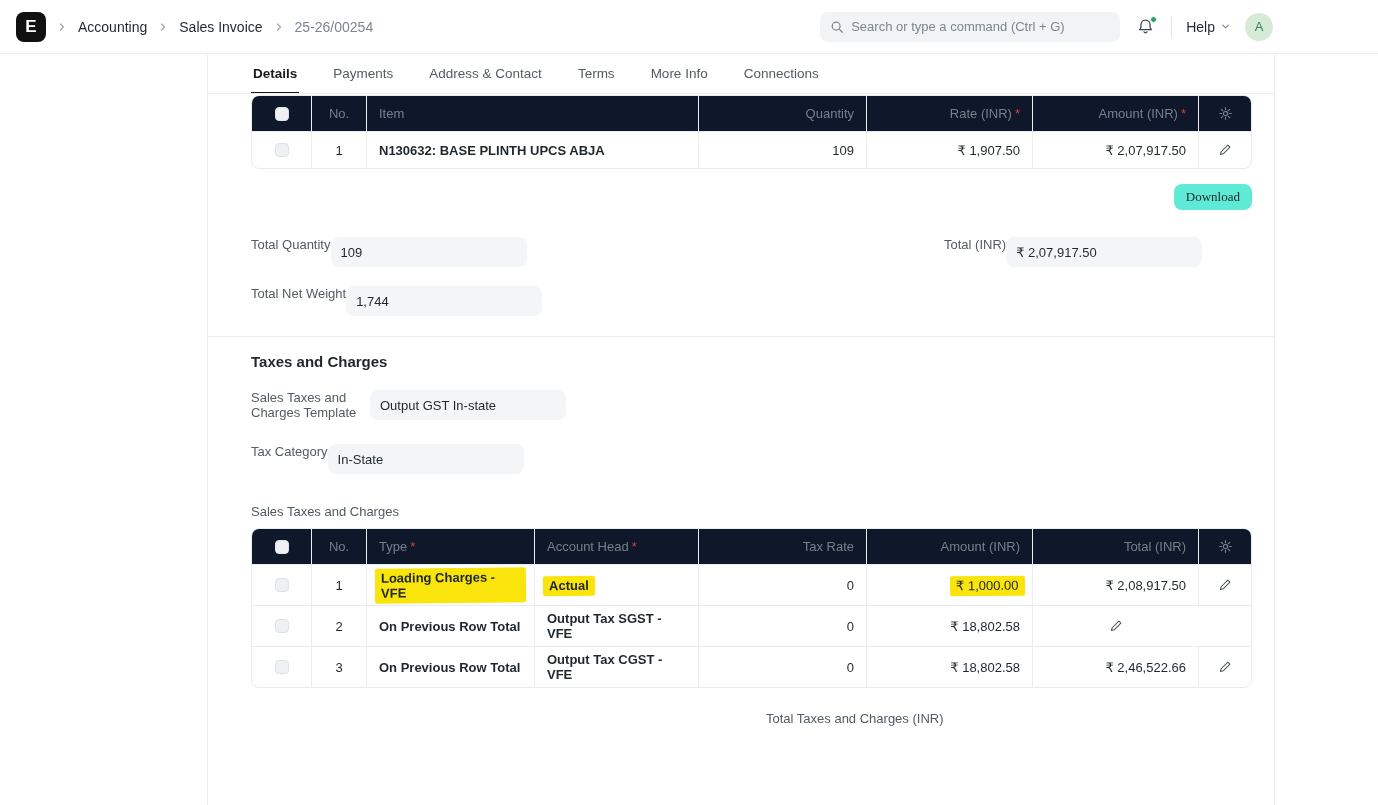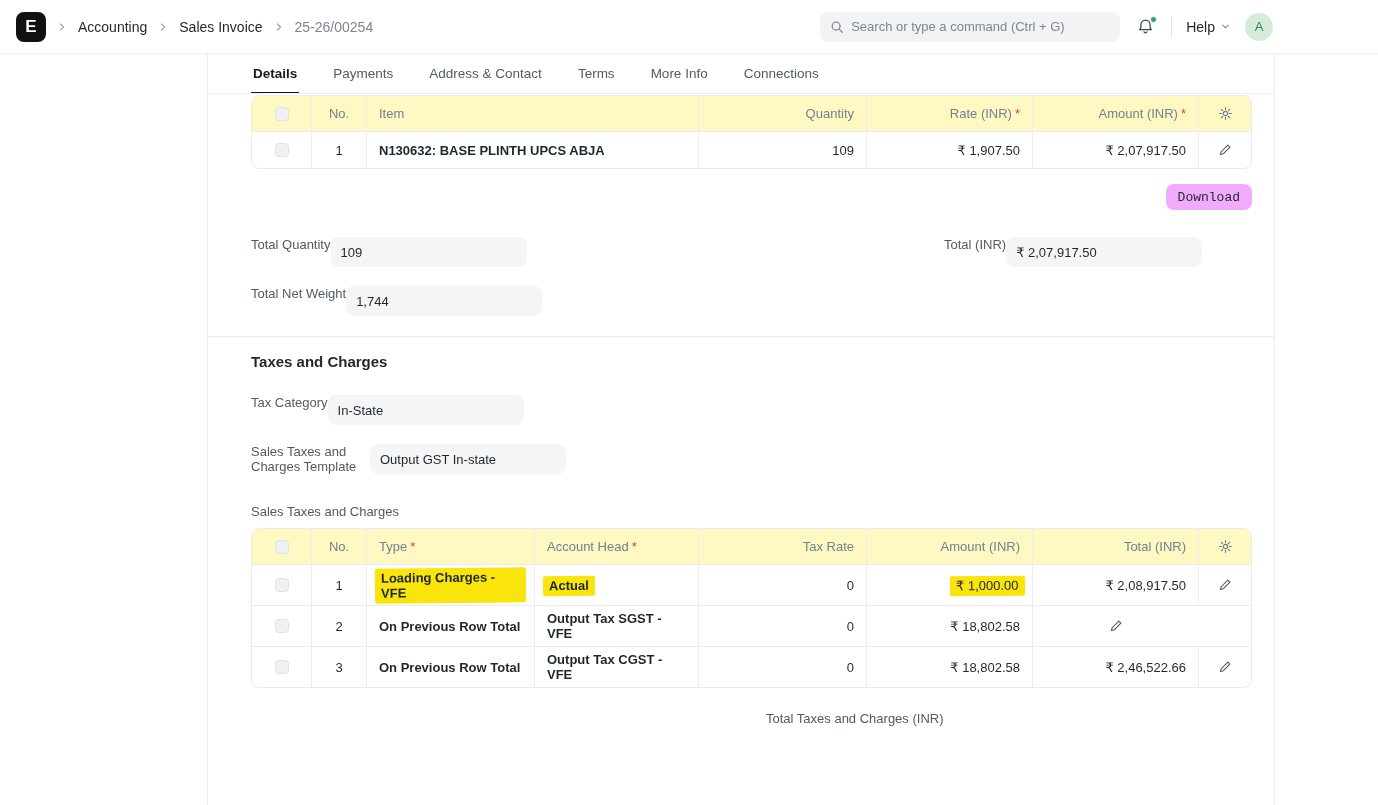--- a/index.html
+++ b/index.html
@@ -44,21 +44,21 @@
     color: #525b62; cursor: pointer; padding: 0 2px; font-family: inherit; }
   .tab.on { color: #18191b; font-weight: 600; border-bottom-color: #18191b; }
 
   .content { padding: 0 22px 0 43px; }
 
   
   .grid-table { border: 1px solid #e9ecee; border-radius: 8px; overflow: hidden; background: #fff; }
   .g-row { display: grid; }
   .items-table .g-row { grid-template-columns: 60px 55px 332px 168px 166px 166px 1fr; }
   .taxes-table .g-row { grid-template-columns: 60px 55px 168px 164px 168px 166px 166px 1fr; }
-  .g-head { background: #fef9c3; }
+  .g-head { background: #0f172a; }
   .g-head .gc { color: #74808b; min-height: 35px; font-size: 13px; }
   .g-body .g-row { border-top: 1px solid #e9ecee; }
   .gc { padding: 0 12px; display: flex; align-items: center; min-height: 36px;
     border-right: 1px solid #eceff1; font-size: 13px; color: #1f272e; }
   .taxes-table .gc { min-height: 40px; }
   .taxes-table .g-head .gc { min-height: 35px; }
   .gc:last-child { border-right: none; justify-content: center; }
   .gc.num { justify-content: flex-end; text-align: right; }
   .gc.ctr { justify-content: center; }
   .gc .bold { font-weight: 600; }
@@ -68,22 +68,22 @@
   .edit-btn, .gear-btn { background: none; border: none; cursor: pointer; display: flex;
     align-items: center; color: #74808b; }
 
   
   .mark { display: inline-block; }
   .mark.on { background: #f9e40c; padding: 2px 6px 3px; margin: -2px -4px -3px;
     transform: rotate(-0.6deg); border-radius: 2px; }
 
   
   .download-row { display: flex; justify-content: flex-end; margin-top: 15px; }
-  .btn-default { background: #f0abfc; border: none; border-radius: 8px; height: 26px;
-    padding: 0 12px; font-size: 13px; color: #1f272e; cursor: pointer; font-family: Liberation Mono, monospace; }
+  .btn-default { background: #5eead4; border: none; border-radius: 8px; height: 26px;
+    padding: 0 12px; font-size: 13px; color: #1f272e; cursor: pointer; font-family: Liberation Serif, serif; }
 
   .form-grid { display: flex; justify-content: space-between; }
   .field { display: flex; flex-direction: row; }
   .field .flabel { font-size: 13px; color: #525b62; height: 16px; margin-bottom: 7px; }
   .field input { height: 30px; background: #f4f5f6; border: none; border-radius: 8px;
     padding: 0 10px; font-size: 13px; color: #1f272e; outline: none; font-family: inherit; }
   .w-left { width: 315px; }
   .w-right { width: 308px; }
 
   .section-divider { border: none; border-top: 1px solid #ededed; margin-top: 20px; }
@@ -250,31 +250,31 @@
         <input type="text" value="1,744" style="">
       </div>
     </div>
   </div>
 
   <hr class="section-divider">
 
   <div class="content">
     <h2 class="section-heading">Taxes and Charges</h2>
 
+    <div class="form-grid mt-field2">
+      <div class="field w-left">
+        <label class="flabel">Sales Taxes and Charges Template</label>
+        <input type="text" value="Output GST In-state" style="">
+      </div>
+    </div>
+
     <div class="form-grid mt-field1">
       <div class="field w-left">
         <label class="flabel">Tax Category</label>
         <input type="text" value="In-State" style="">
-      </div>
-    </div>
-
-    <div class="form-grid mt-field2">
-      <div class="field w-left">
-        <label class="flabel">Sales Taxes and Charges Template</label>
-        <input type="text" value="Output GST In-state" style="">
       </div>
     </div>
 
     <div class="table-label">Sales Taxes and Charges</div>
 
     <div class="grid-table taxes-table">
       <div class="g-head">
         <div class="g-row">
           <div class="gc ctr">
               <span class="checkbox"></span>

